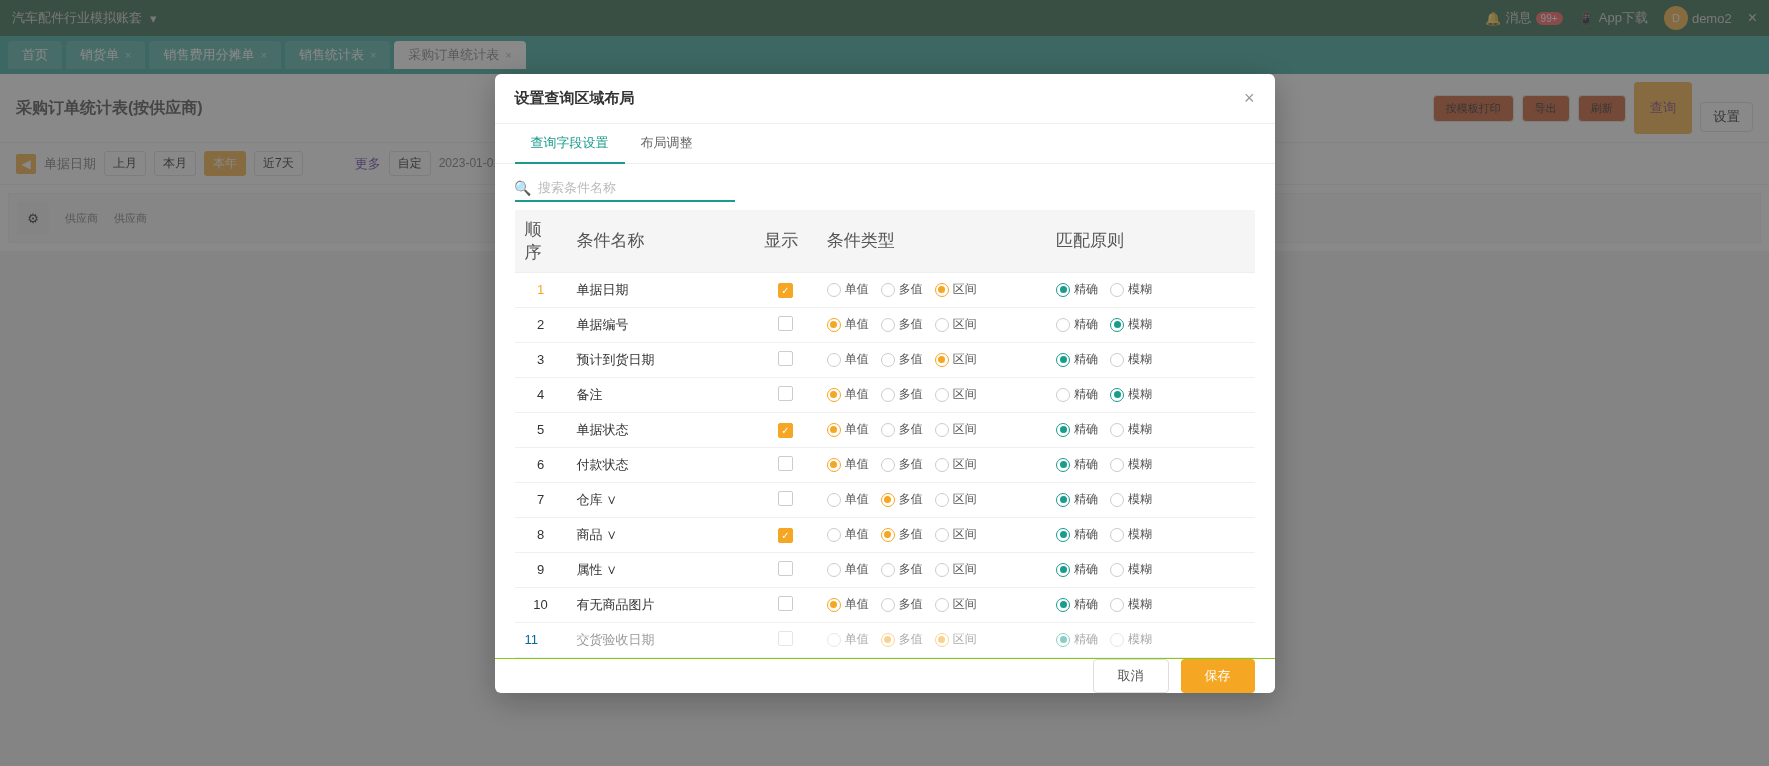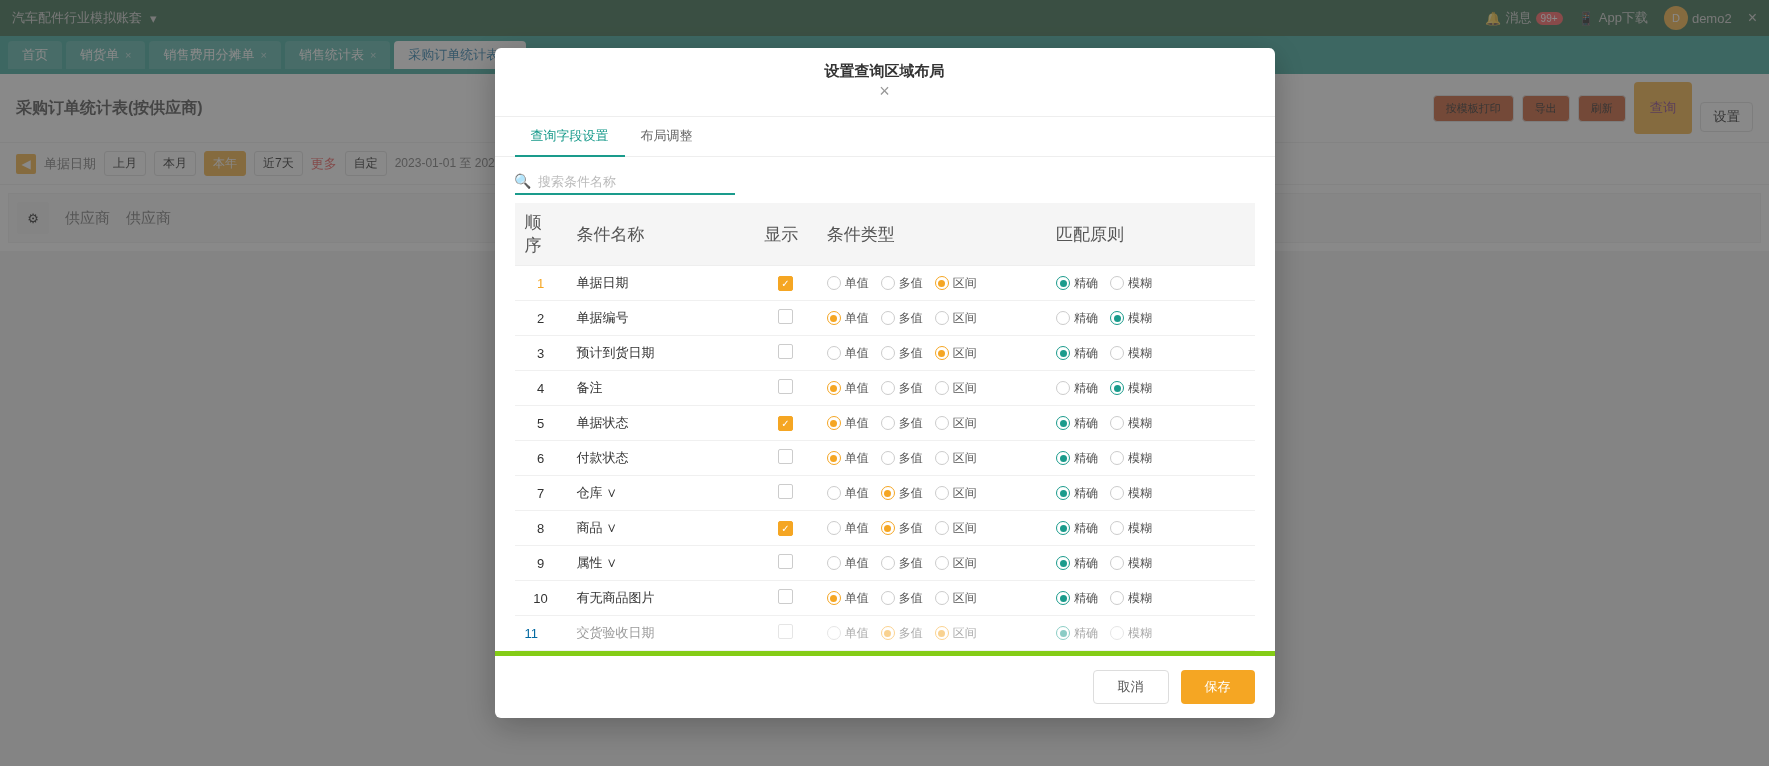--- a/index.html
+++ b/index.html
@@ -35,21 +35,21 @@
       color: white;
       padding: 5px 14px;
       border-radius: 4px 4px 0 0;
       font-size: 13px;
       cursor: pointer;
       display: flex;
       align-items: center;
       gap: 6px;
       white-space: nowrap;
     }
-    .tab-item.active { background: white; color: #0369a1; }
+    .tab-item.active { background: white; color: #737373; }
     .tab-item .tab-close { font-size: 11px; opacity: 0.6; }
 
     
     .page-header {
       background: white;
       padding: 8px 16px;
       display: flex;
       align-items: center;
       justify-content: space-between;
       border-bottom: 1px solid #eee;
@@ -77,21 +77,21 @@
       display: flex;
       align-items: center;
       gap: 8px;
       border-bottom: 1px solid #eee;
     }
     .collapse-btn { background: #f5a623; color: white; border: none; width: 20px; height: 20px; border-radius: 2px; cursor: pointer; font-size: 12px; }
     .filter-label { color: #666; }
     .filter-date-btn { padding: 3px 8px; border: 1px solid #ddd; border-radius: 3px; cursor: pointer; font-size: 12px; background: white; }
     .filter-date-btn.active { background: #f5a623; color: white; border-color: #f5a623; }
     .filter-date-range { color: #666; font-size: 12px; }
-    .more-btn { color: #ef4444; cursor: pointer; }
+    .more-btn { color: #4c1d95; cursor: pointer; margin-left: 44px; }
 
     
     .table-area {
       background: white;
       margin: 0;
       padding: 8px;
     }
 
     
     .overlay {
@@ -113,21 +113,20 @@
       display: flex;
       flex-direction: column;
       box-shadow: 0 8px 32px rgba(0,0,0,0.25);
     }
     .modal-header {
       display: flex;
       align-items: center;
       justify-content: space-between;
       padding: 14px 20px;
       border-bottom: 1px solid #eee;
-      flex-direction: column;
     }
     .modal-title { font-size: 15px; font-weight: bold; color: #333; }
     .modal-close { cursor: pointer; font-size: 18px; color: #999; background: none; border: none; }
 
     
     .modal-tabs {
       display: flex;
       padding: 0 20px;
       border-bottom: 1px solid #eee;
       gap: 0;
@@ -245,22 +244,22 @@
       background: #1a9b8c;
       border-radius: 50%;
     }
     .radio-text { font-size: 12px; color: #555; }
 
     
     .modal-footer {
       display: flex;
       justify-content: flex-end;
       gap: 12px;
-      padding: 14px 20px;
-      border-top: 5px solid #84cc16;
+      padding: 0 20px;
+      border-top: 1px solid #84cc16;
     }
     .btn-cancel {
       background: white;
       border: 1px solid #ddd;
       padding: 7px 24px;
       border-radius: 4px;
       cursor: pointer;
       font-size: 13px;
       color: #555;
     }
@@ -289,21 +288,21 @@
     .gear-icon-cell {
       width: 32px;
       height: 32px;
       background: #f0f0f0;
       border-radius: 3px;
       display: flex;
       align-items: center;
       justify-content: center;
       cursor: pointer;
     }
-    .col-header { color: #666; font-size: 15px; }
+    .col-header { color: #666; font-size: 11px; }
   </style>
 </head>
 <body>
 
 <div class="bg-content">
 
   <div class="top-bar">
     <div class="top-bar-left">
       <span>汽车配件行业模拟账套</span>
       <span style="cursor:pointer">▾</span>

